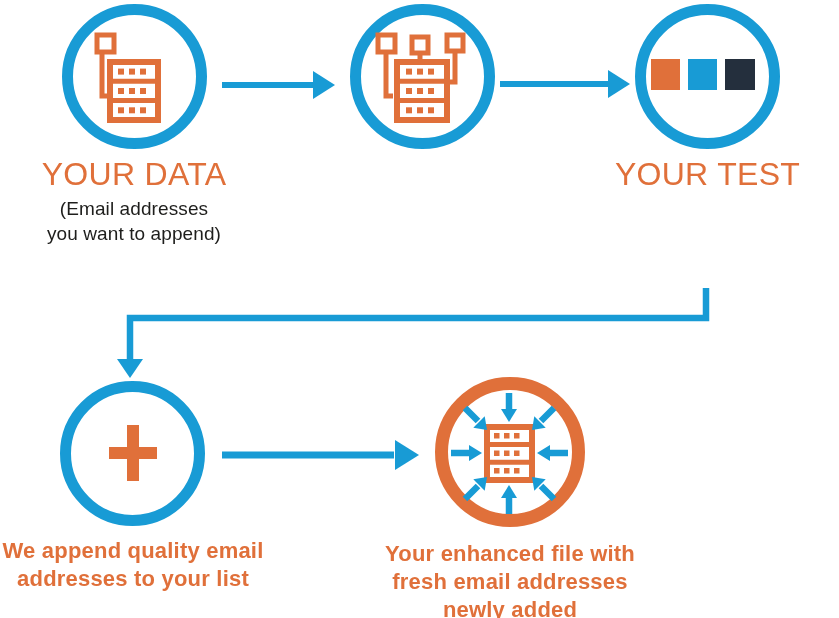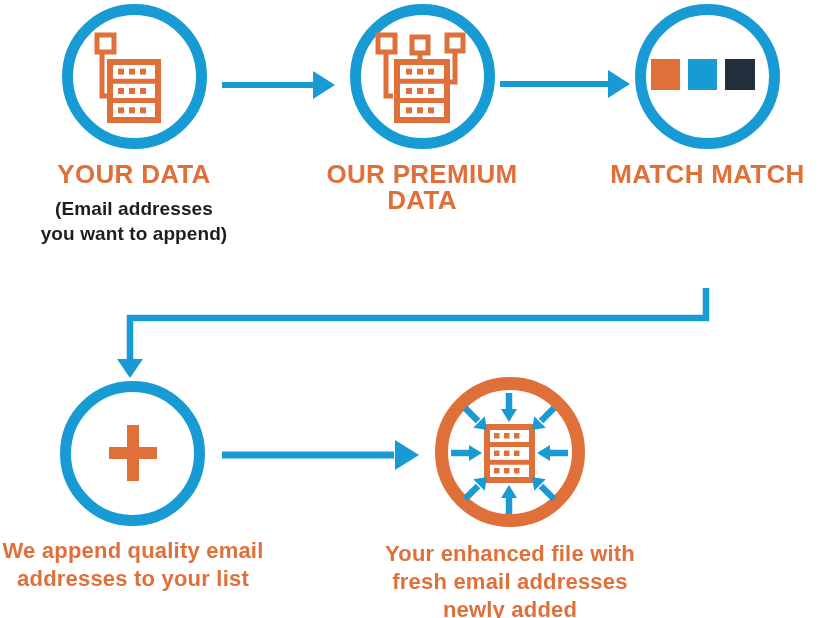--- a/index.html
+++ b/index.html
@@ -15,24 +15,24 @@
   .circle.blue{width:145px;height:145px;border:11px solid var(--blue);}
   .circle.orange{width:150px;height:150px;border:13px solid var(--orange);}
   .icon{position:absolute;}
   .sO{stroke:var(--orange);fill:none;}
   .sB{stroke:var(--blue);fill:none;}
   .fO{fill:var(--orange);}
   .fB{fill:var(--blue);}
   .fN{fill:var(--navy);}
   .label-block{position:absolute;text-align:center;}
   .step-title{
-    color:var(--orange);font-size:26px;font-weight:bold;letter-spacing:0.3px;line-height:26px;
+    color:var(--orange);font-size:32px;font-weight:normal;letter-spacing:0.3px;line-height:26px;
   }
   .step-desc{
-    color:var(--text);font-size:19px;font-weight:bold;line-height:25px;margin-top:9px;
+    color:var(--text);font-size:19px;font-weight:normal;line-height:25px;margin-top:9px;
     white-space:pre-line;letter-spacing:0.1px;
   }
   .bottom-label{
     position:absolute;text-align:center;color:var(--orange);
     font-size:22px;font-weight:bold;line-height:28px;white-space:pre-line;letter-spacing:0.2px;
   }
 </style>
 </head>
 <body>
 
@@ -99,31 +99,30 @@
         <rect x="58" y="40.6" width="6" height="6"></rect>
       <rect x="36" y="60" width="6" height="6"></rect>
         <rect x="47" y="60" width="6" height="6"></rect>
         <rect x="58" y="60" width="6" height="6"></rect>
       <rect x="36" y="79.3" width="6" height="6"></rect>
         <rect x="47" y="79.3" width="6" height="6"></rect>
         <rect x="58" y="79.3" width="6" height="6"></rect>
     </g>
   </svg>
   <div class="label-block" style="left:290px;top:161px;width:264px;">
-    <div class="step-title">OUR PREMIUM DATA</div>
   </div>
 
   <div class="circle blue" style="left:635px;top:4px;"></div>
   <svg class="icon" style="left:649px;top:57px;" width="110" height="36" viewBox="0 0 110 36">
     <rect x="2" y="2" width="29" height="31" class="fO"></rect>
     <rect x="39" y="2" width="29" height="31" class="fB"></rect>
     <rect x="76" y="2" width="30" height="31" class="fN"></rect>
   </svg>
   <div class="label-block" style="left:576px;top:161px;width:263px;">
-    <div class="step-title">MATCH MATCH</div>
+    <div class="step-title">YOUR TEST</div>
   </div>
 
   <div class="circle blue" style="left:60px;top:381px;"></div>
   <svg class="icon" style="left:107px;top:423px;" width="52" height="60" viewBox="0 0 52 60">
     <rect x="2" y="24" width="48" height="12" class="fO"></rect>
     <rect x="20" y="2" width="12" height="56" class="fO"></rect>
   </svg>
   <div class="bottom-label" style="left:0px;top:537px;width:266px;">We append quality email
 addresses to your list</div>
 

